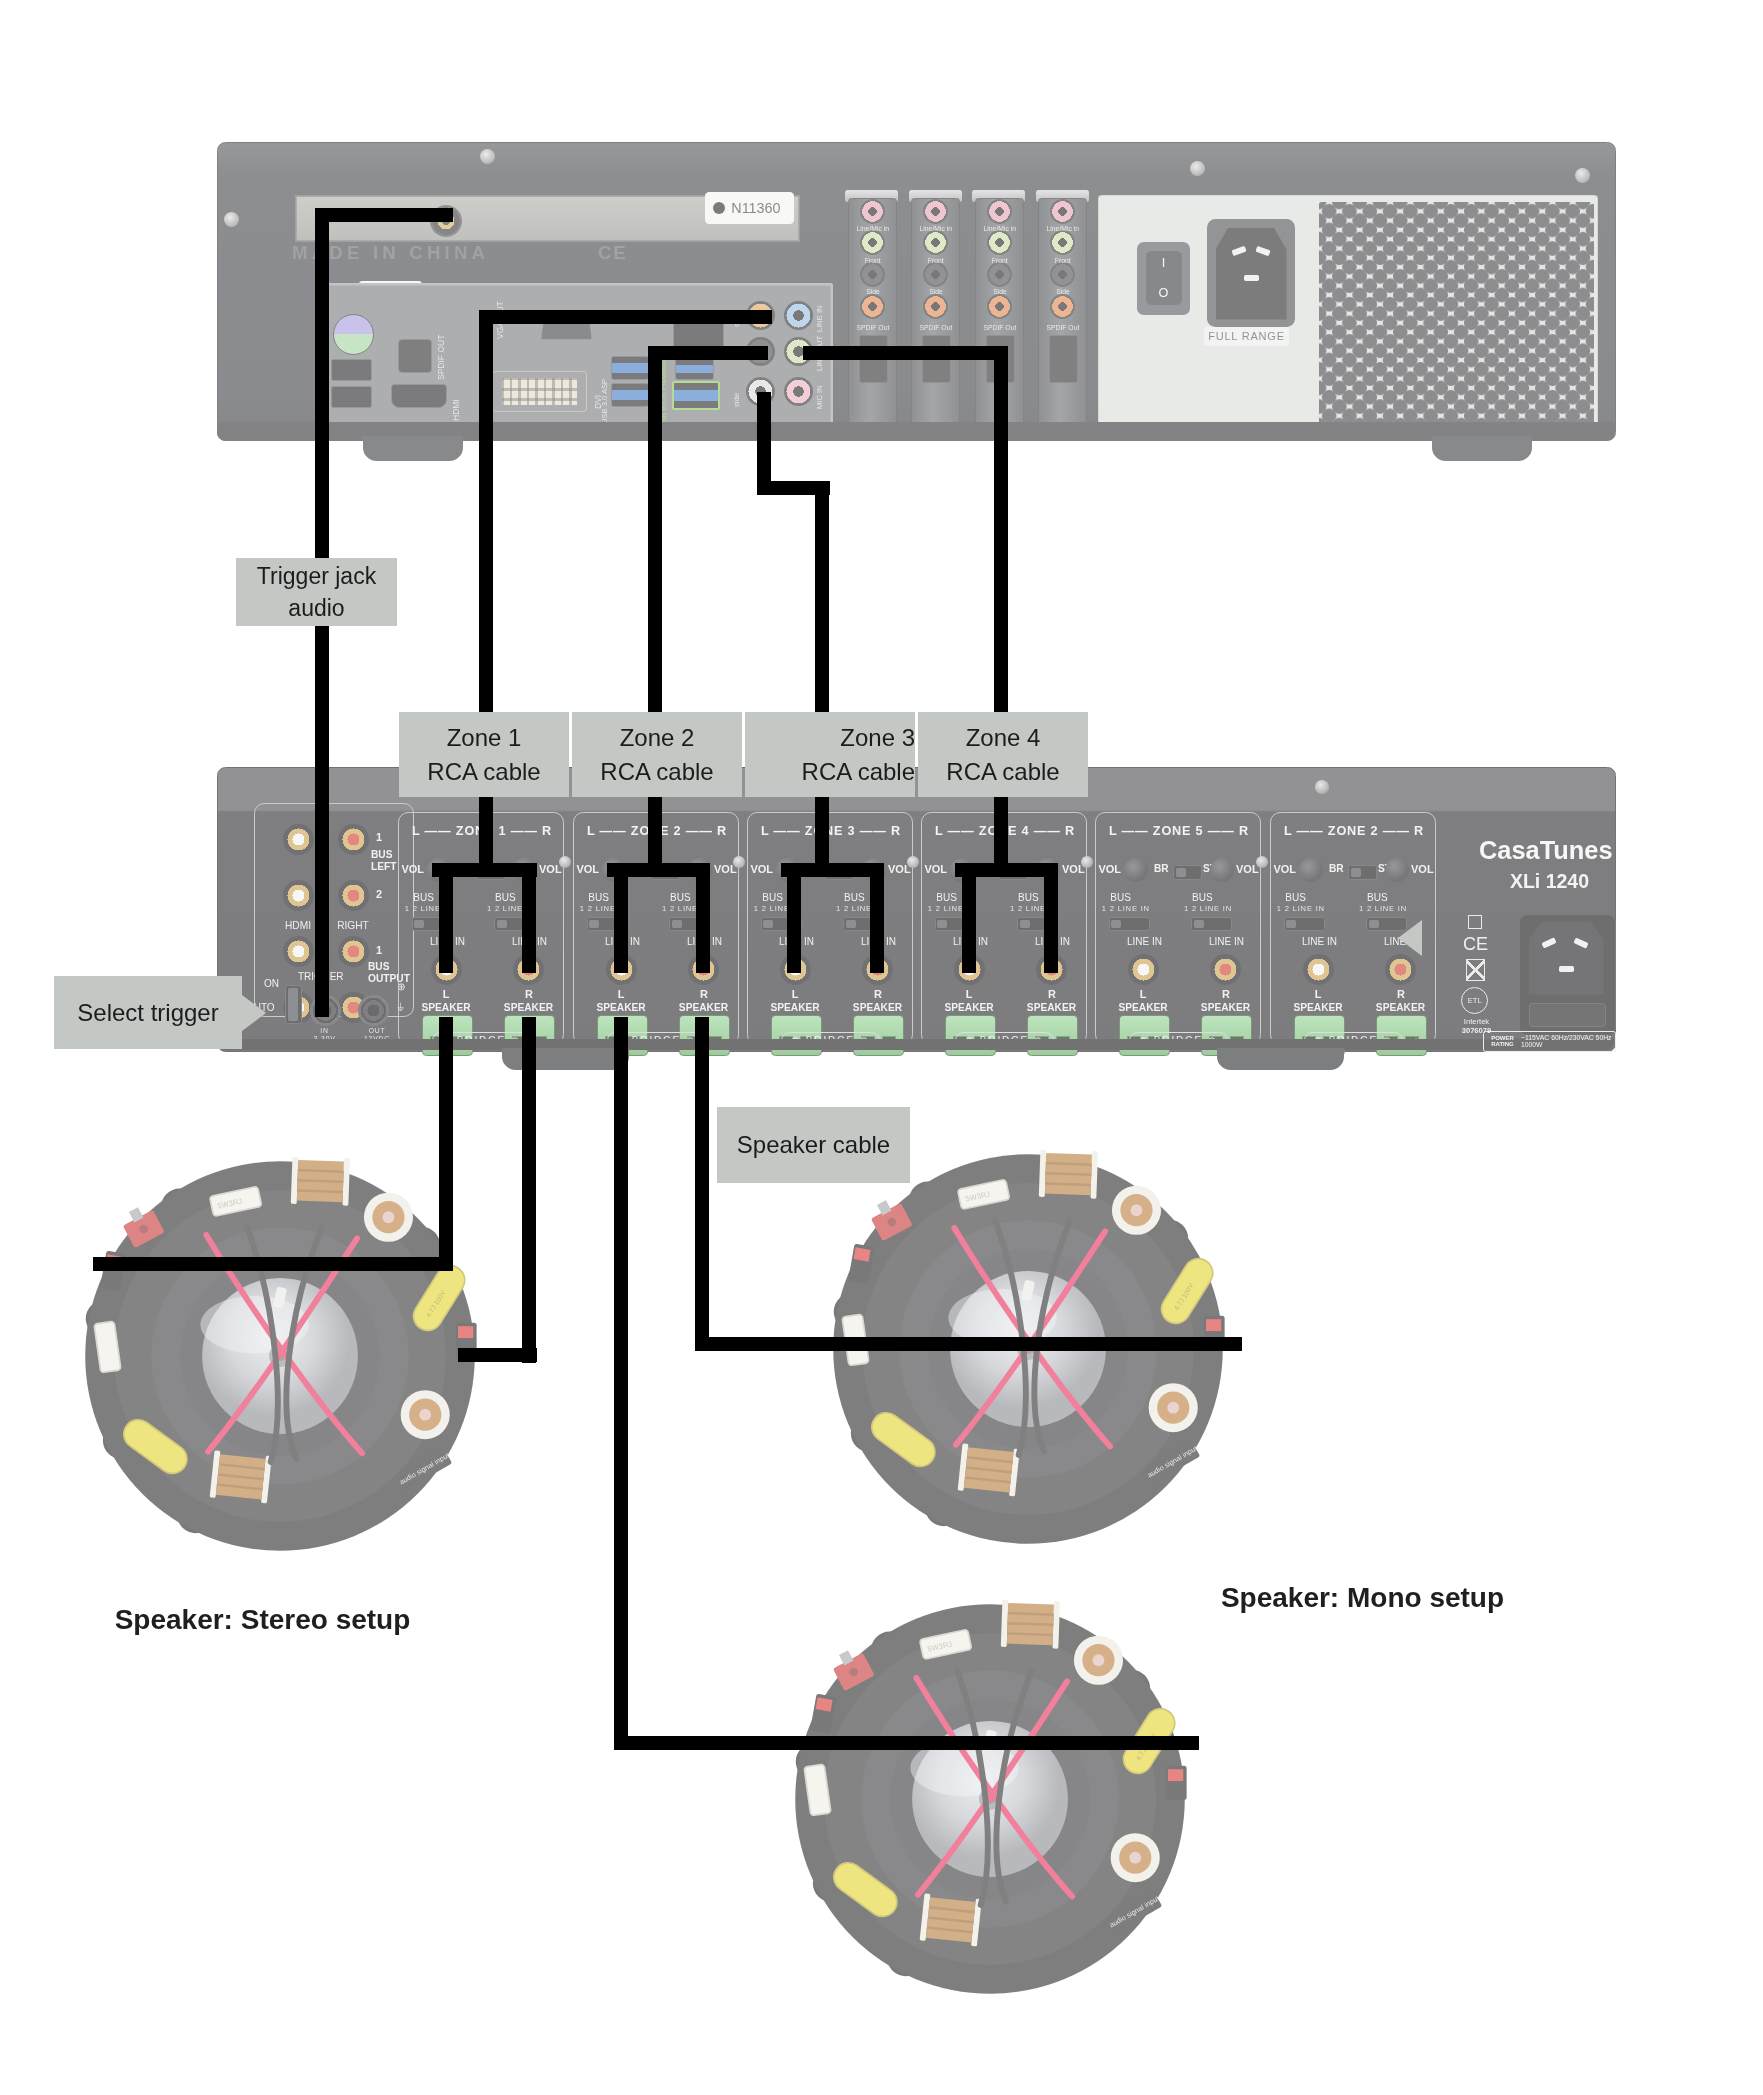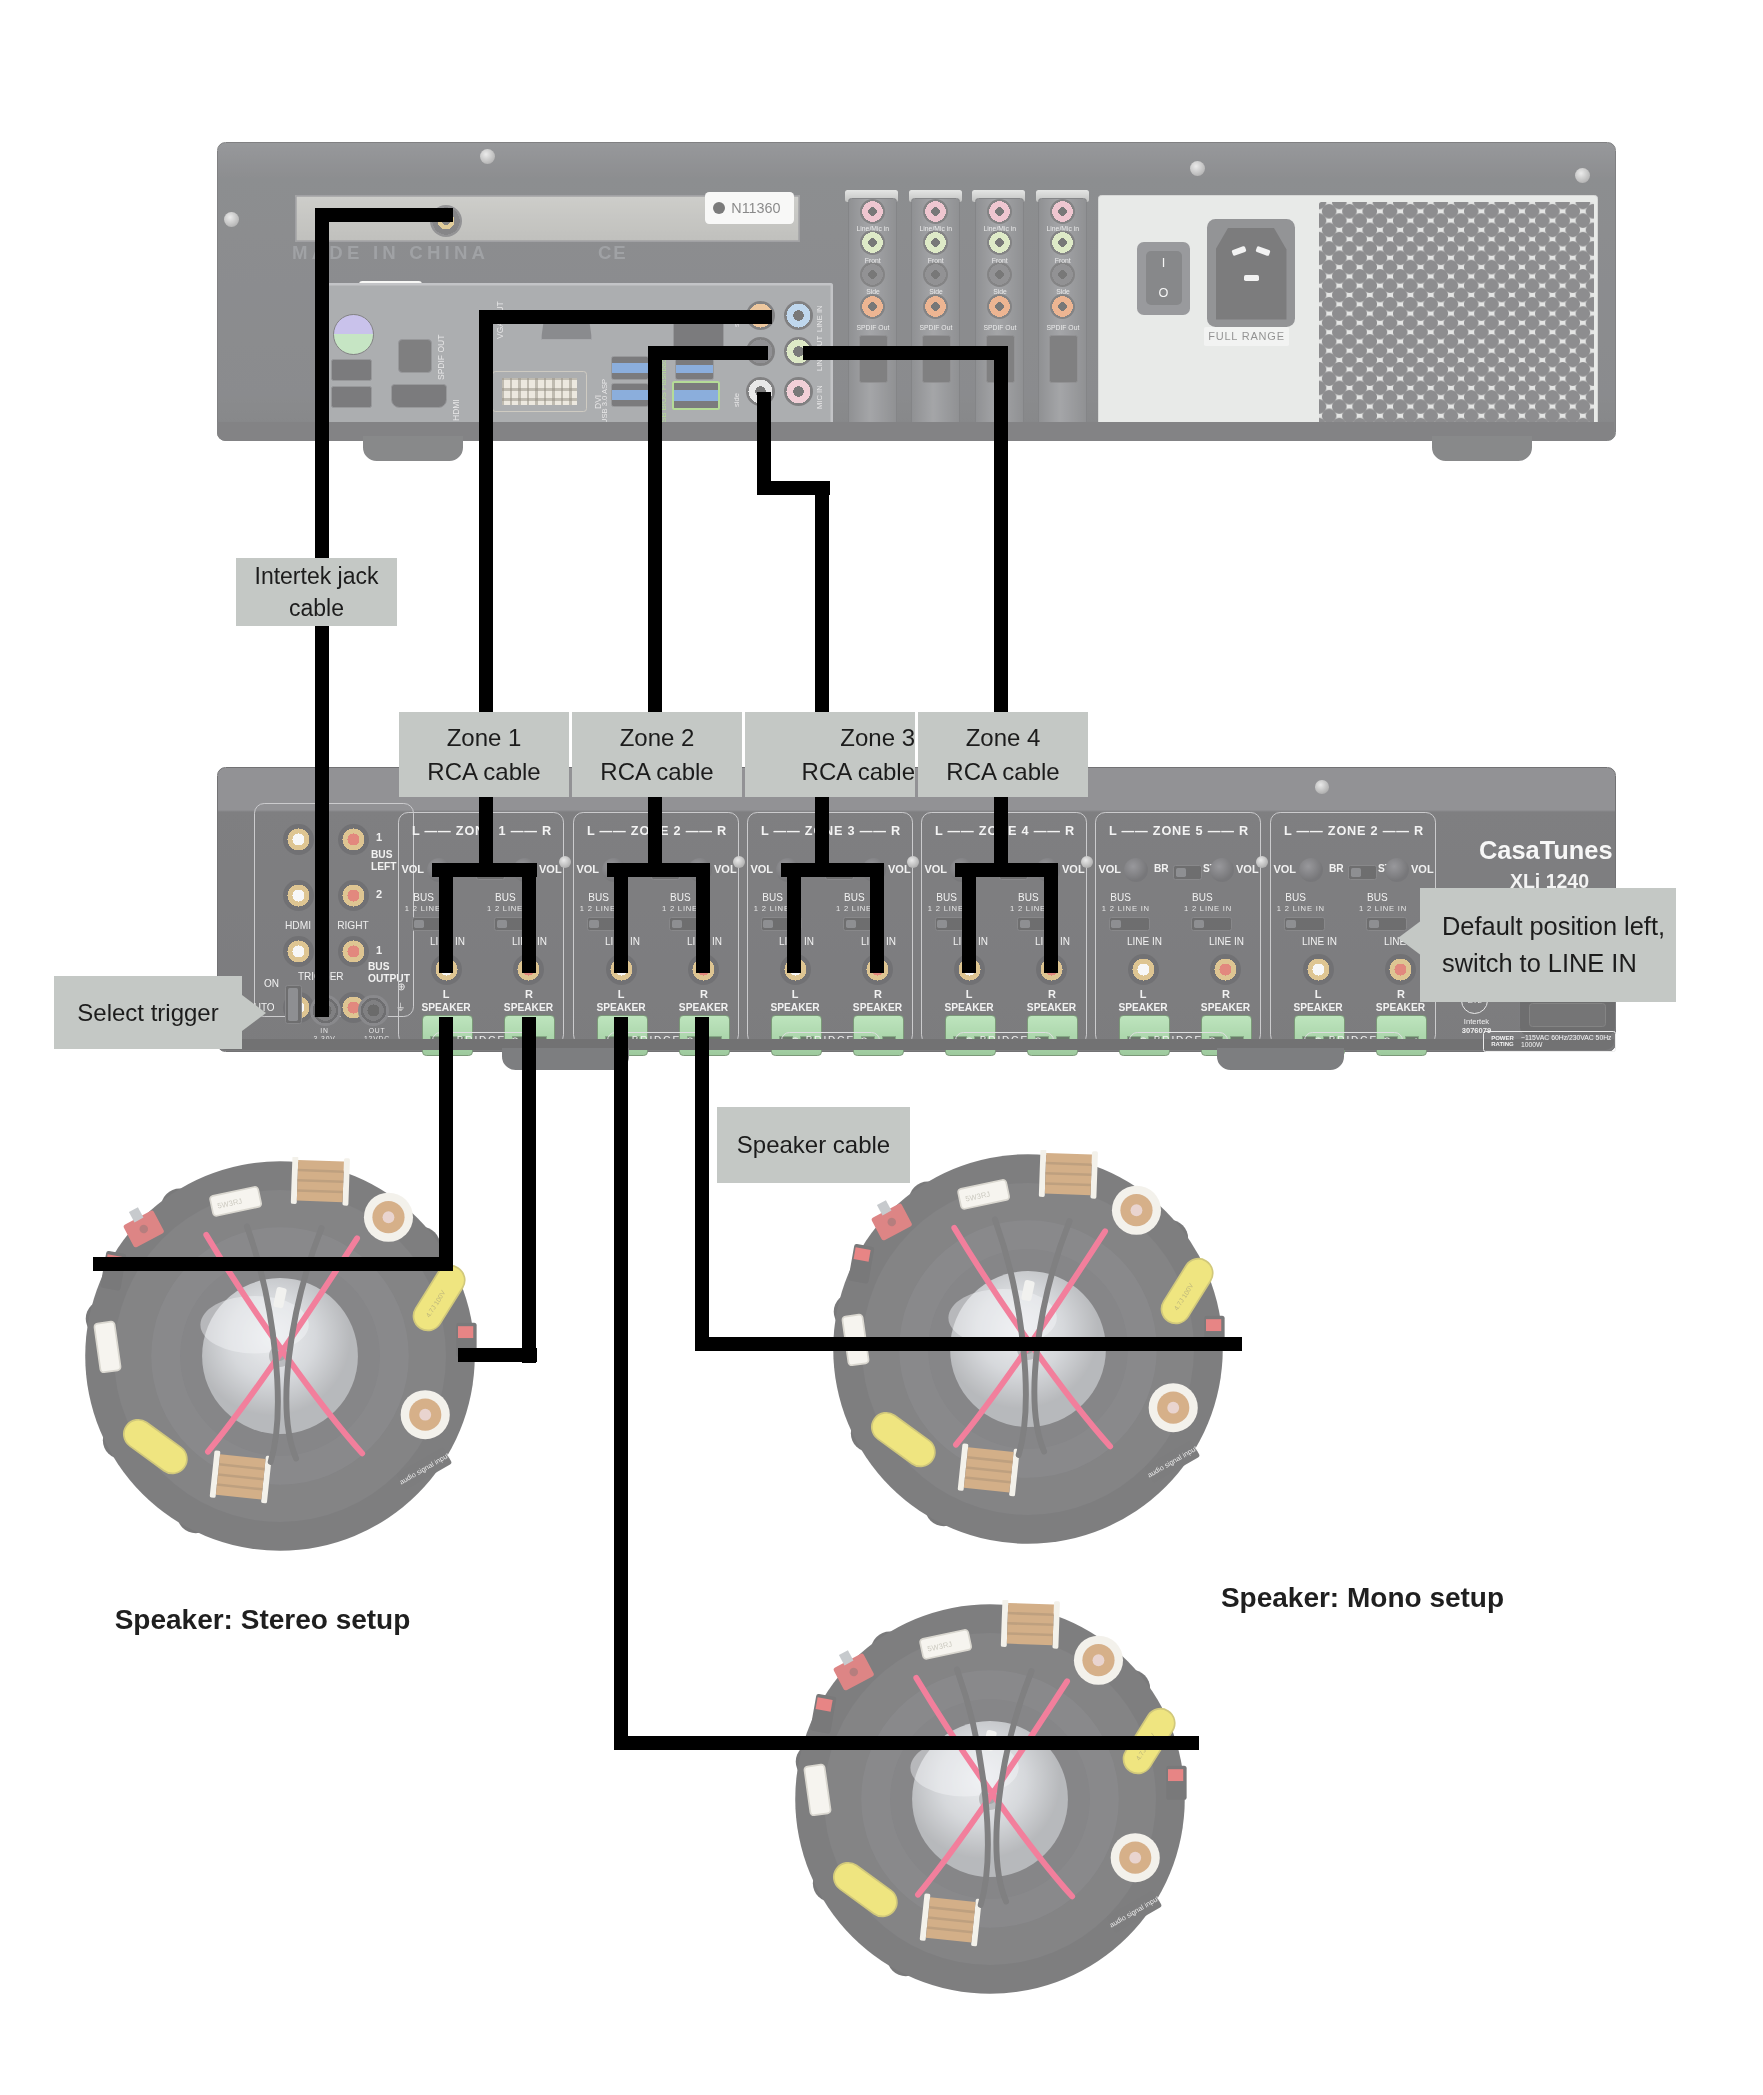--- a/index.html
+++ b/index.html
@@ -784,21 +784,21 @@
       <div class="abs cable" style="left: 93px; top: 1257px; width: 360px; height: 14.4px;"></div>
       <div class="abs cable" style="left: 522px; top: 1017px; width: 14.4px; height: 346px;"></div>
       <div class="abs cable" style="left: 458px; top: 1348px; width: 79px; height: 14.4px;"></div>
       <div class="abs cable" style="left: 614px; top: 1017px; width: 14.4px; height: 733px;"></div>
       <div class="abs cable" style="left: 614px; top: 1736px; width: 585px; height: 14.4px;"></div>
       <div class="abs cable" style="left: 695px; top: 1017px; width: 14.4px; height: 326px;"></div>
       <div class="abs cable" style="left: 695px; top: 1337px; width: 547px; height: 14.4px;"></div>
     </div>
 
   <div class="glabel" style="left:236px;top:558px;width:161px;height:68px;font-size:23px">
-    <span class="ln">Intertek jack cable</span>
+    <span class="ln">Trigger jack audio</span>
   </div>
   <div id="zonelabels">
       <div class="abs glabel" style="left: 399px; top: 712px; width: 170px; height: 85px; position: absolute;">
         <div class="ln">Zone 1</div>
         <div class="ln">RCA cable</div>
       </div>
       <div class="abs glabel" style="left: 572px; top: 712px; width: 170px; height: 85px; position: absolute;">
         <div class="ln">Zone 2</div>
         <div class="ln">RCA cable</div>
       </div>
@@ -811,22 +811,18 @@
         <div class="ln">RCA cable</div>
       </div>
     </div>
   <div class="glabel" style="left:54px;top:976px;width:188px;height:73px">
     <span class="ln">Select trigger</span>
   </div>
   <div class="tri" style="left:242px;top:995px;border-left:24px solid #c4c8c5;border-top:18px solid transparent;border-bottom:18px solid transparent"></div>
   <div class="glabel" style="left:717px;top:1107px;width:193px;height:76px">
     <span class="ln">Speaker cable</span>
   </div>
-  <div class="glabel cl-left" style="left:1420px;top:888px;width:234px;height:114px">
-    <span class="ln">Default position left,</span>
-    <span class="ln">switch to LINE IN</span>
-  </div>
   <div class="tri" style="left:1398px;top:920px;border-right:24px solid #c4c8c5;border-top:18.6px solid transparent;border-bottom:18.6px solid transparent"></div>
 
   <div class="caption" style="left:72px;top:1604px;width:381px">Speaker: Stereo setup</div>
   <div class="caption" style="left:1176px;top:1582px;width:373px">Speaker: Mono setup</div>
 </div>
 
 
 </body></html>

